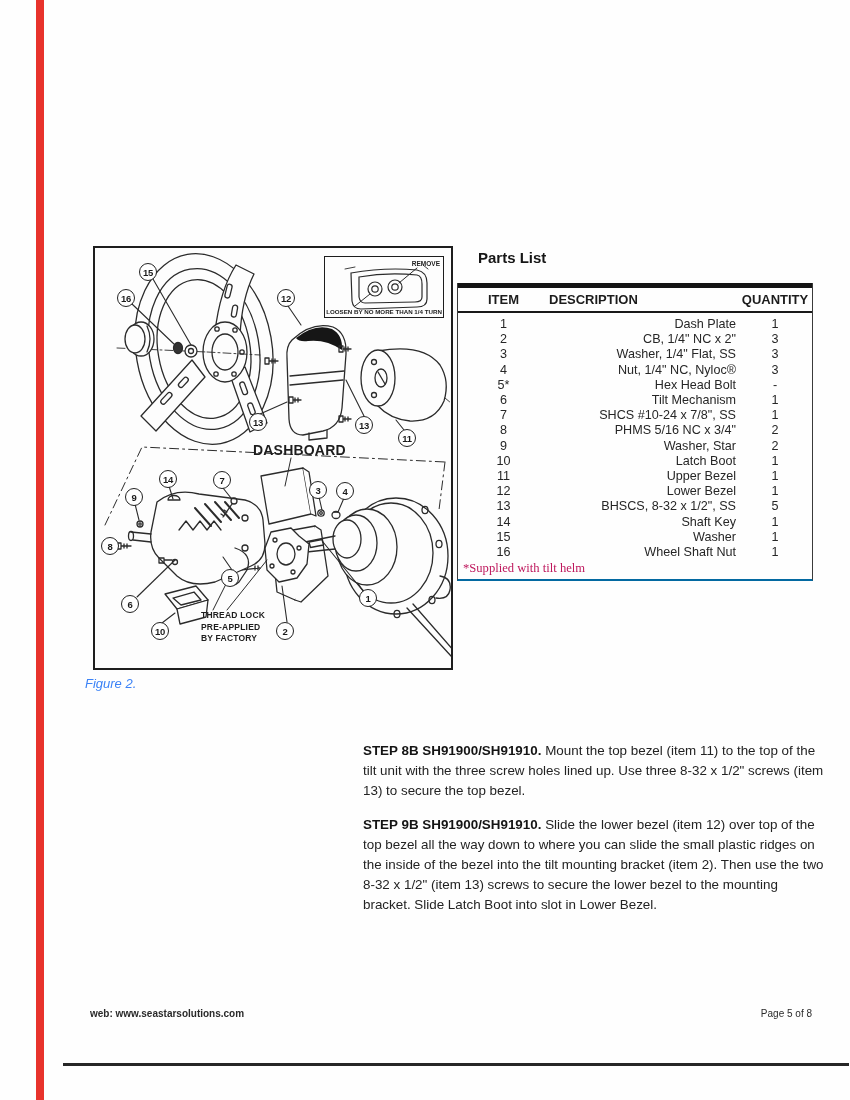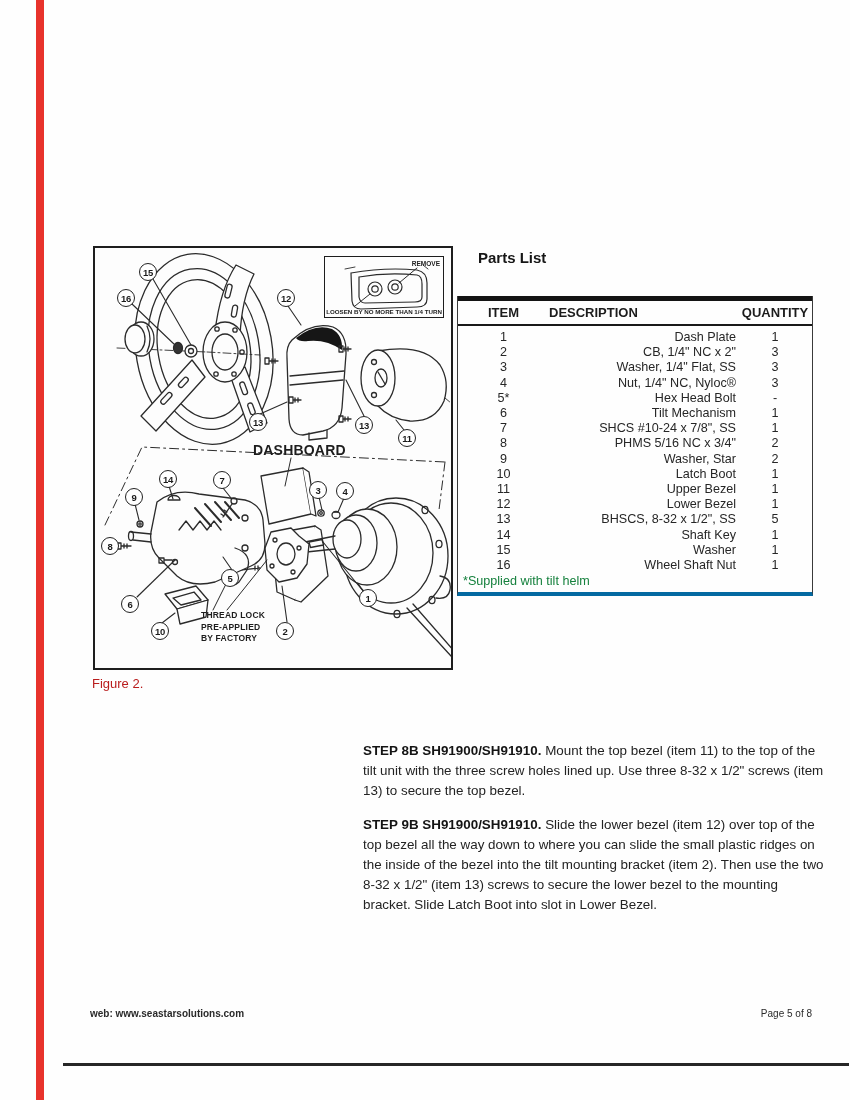--- a/index.html
+++ b/index.html
@@ -15,38 +15,38 @@
   .callout{position:absolute;width:18px;height:18px;border:1.6px solid #222;border-radius:50%;
            background:#fff;box-sizing:border-box;display:flex;align-items:center;justify-content:center;
            font-size:9.5px;font-weight:bold;color:#1b1b1b;letter-spacing:-0.3px;}
   .fig-label{position:absolute;font-weight:bold;color:#1d1d1d;}
   .lbl-dashboard{left:158px;top:194px;width:76px;text-align:center;font-size:14px;letter-spacing:0.2px;}
   .lbl-threadlock{left:106px;top:362px;font-size:8.5px;line-height:11.5px;letter-spacing:0.2px;}
   .inset-box{position:absolute;left:229px;top:8px;width:120px;height:62px;border:1.5px solid #1d1d1d;
              box-sizing:border-box;background:#fdfdfd;}
   .inset-remove{position:absolute;top:3px;right:3px;font-size:6.5px;font-weight:bold;}
   .inset-loosen{position:absolute;bottom:2px;left:0;right:0;text-align:center;font-size:6.2px;font-weight:bold;white-space:nowrap;}
-  .fig-caption{left:92px;top:676px;font-size:13px;color:#b91c1c;}
+  .fig-caption{left:85px;top:676px;font-size:13px;font-style:italic;color:#3b82f6;}
   
   .parts-title{left:478px;top:249px;font-size:15px;font-weight:bold;color:#161616;}
-  .parts-table{left:457px;top:296px;width:356px;box-sizing:border-box;
-               border-left:1.2px solid #3a3a3a;border-right:1.2px solid #3a3a3a;border-bottom:4px solid #0369a1;
+  .parts-table{left:457px;top:283px;width:356px;box-sizing:border-box;
+               border-left:1.2px solid #3a3a3a;border-right:1.2px solid #3a3a3a;border-bottom:2px solid #0369a1;
                background:#fefefe;}
   .pt-topbar{height:5px;background:#141414;}
   .pt-head{display:grid;grid-template-columns:91px 187px 78px;height:23px;align-items:center;
            border-bottom:2px solid #191919;font-size:13px;font-weight:bold;color:#1c1c1c;}
   .pt-head .h-item{text-align:center;}
   .pt-head .h-desc{text-align:left;}
   .pt-head .h-qty{text-align:center;}
   .pt-body{padding-top:4px;}
   .pt-row{display:grid;grid-template-columns:91px 187px 78px;line-height:15.2px;font-size:12.6px;color:#262626;}
   .pt-row .c-item{text-align:center;}
   .pt-row .c-desc{text-align:right;}
   .pt-row .c-qty{text-align:center;}
-  .pt-footnote{font-size:12.6px;color:#15803d;padding:1px 0 3px 5px;line-height:15px;}
+  .pt-footnote{font-size:12.6px;color:#be185d;padding:1px 0 3px 5px;line-height:15px;font-family:Liberation Serif, serif;}
   
   .steps{left:363px;top:741px;width:462px;font-size:13.4px;line-height:20px;color:#232323;}
   .steps p{margin:0 0 14px 0;}
   .steps b{color:#141414;}
   
   .footer-rule{left:63px;top:1063px;width:786px;height:2.5px;background:#262626;}
   .footer-text{top:1008px;font-size:10px;color:#2a2a2a;}
   .f-web{left:90px;font-weight:bold;}
   .f-addr{left:300px;width:420px;text-align:center;}
   .f-page{right:38px;}

